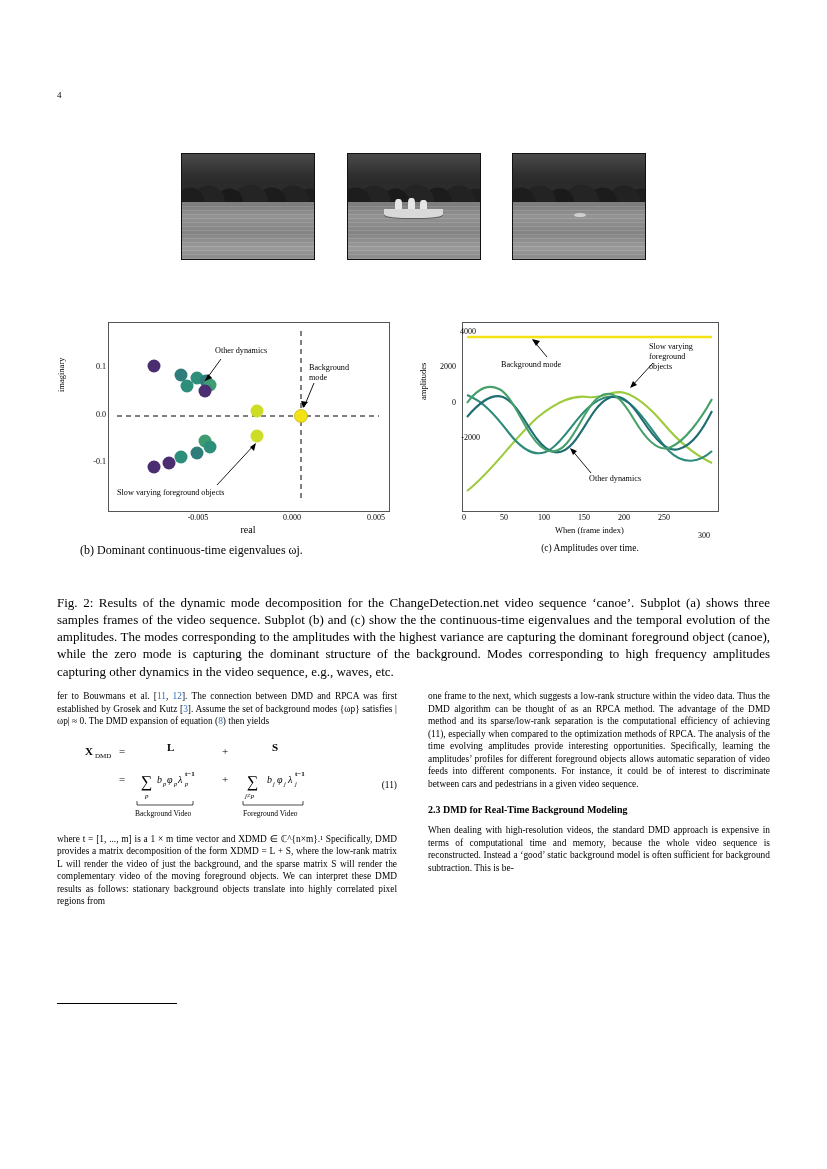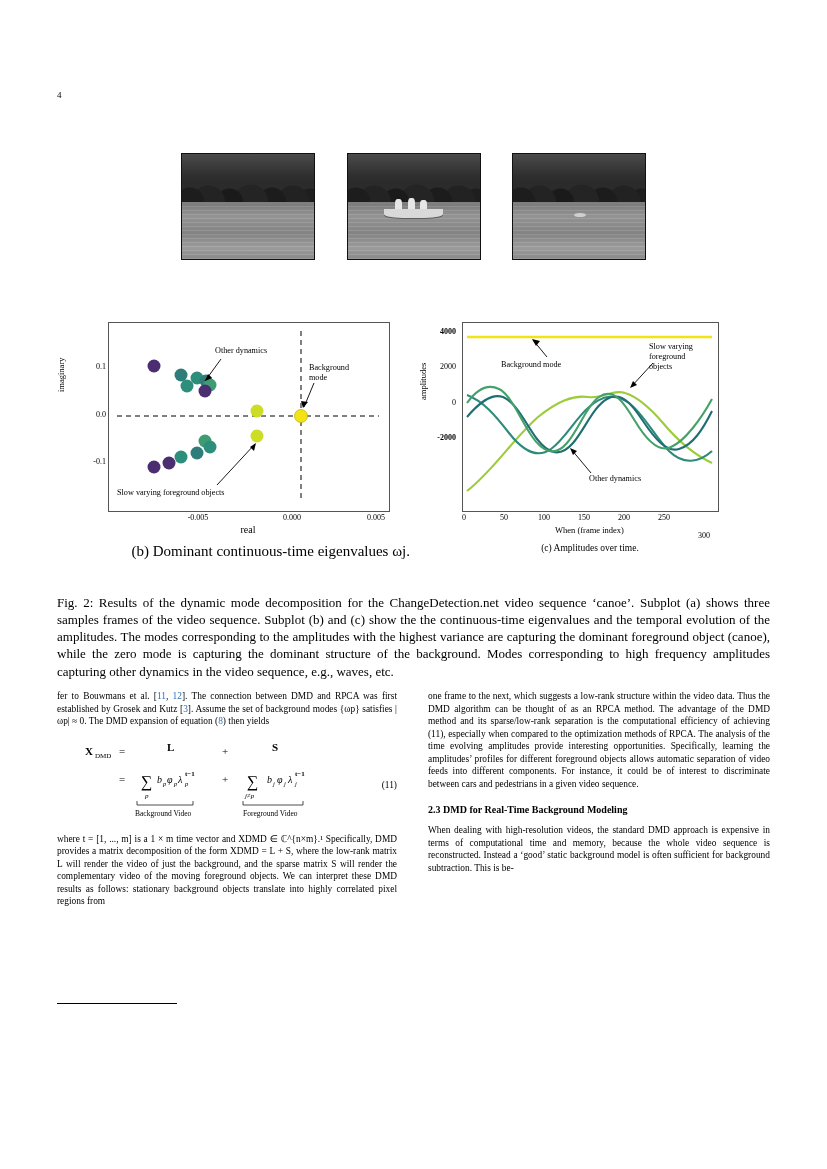--- a/index.html
+++ b/index.html
@@ -173,22 +173,22 @@
     position: absolute;
     font-size: 8px;
     text-align: center;
     width: 44px;
   }
   .cap-b {
     position: absolute;
     left: 80px;
     top: 543px;
     width: 330px;
-    text-align: right;
-    font-size: 15px;
+    text-align: left;
+    font-size: 12px;
   }
   .cap-c {
     position: absolute;
     left: 440px;
     top: 543px;
     width: 300px;
     text-align: center;
     font-size: 9.5px;
     font-family: Liberation Serif, serif;
   }
@@ -369,24 +369,24 @@
       <text class="annot" x="186" y="26">Slow varying</text>
       <text class="annot" x="186" y="36">foreground</text>
       <text class="annot" x="186" y="46">objects</text>
 
       <line x1="128" y1="150" x2="108" y2="126" stroke="#000" stroke-width="0.9"></line>
       <polygon points="107,125 114,128 110,132" fill="#000"></polygon>
       <text class="annot" x="126" y="158">Other dynamics</text>
     </svg>
   </div>
 
-  <div class="ytick-c" style="left:412px; top:327px;font-weight:bold;">4000</div>
+  <div class="ytick-c" style="left:432px; top:327px;">4000</div>
   <div class="ytick-c" style="left:412px; top:362px;">2000</div>
   <div class="ytick-c" style="left:412px; top:398px;">0</div>
-  <div class="ytick-c" style="left:412px; top:433px;font-weight:bold;">-2000</div>
+  <div class="ytick-c" style="left:436px; top:433px;">-2000</div>
   <div class="xtick-c" style="left:442px; top:513px;">0</div>
   <div class="xtick-c" style="left:482px; top:513px;">50</div>
   <div class="xtick-c" style="left:522px; top:513px;">100</div>
   <div class="xtick-c" style="left:562px; top:513px;">150</div>
   <div class="xtick-c" style="left:602px; top:513px;">200</div>
   <div class="xtick-c" style="left:642px; top:513px;">250</div>
   <div class="xtick-c" style="left:682px; top:513px;margin-top:18px;">300</div>
   <div class="axis-label-y-c">amplitudes</div>
   <div class="axis-label-x-c">When (frame index)</div>
 

